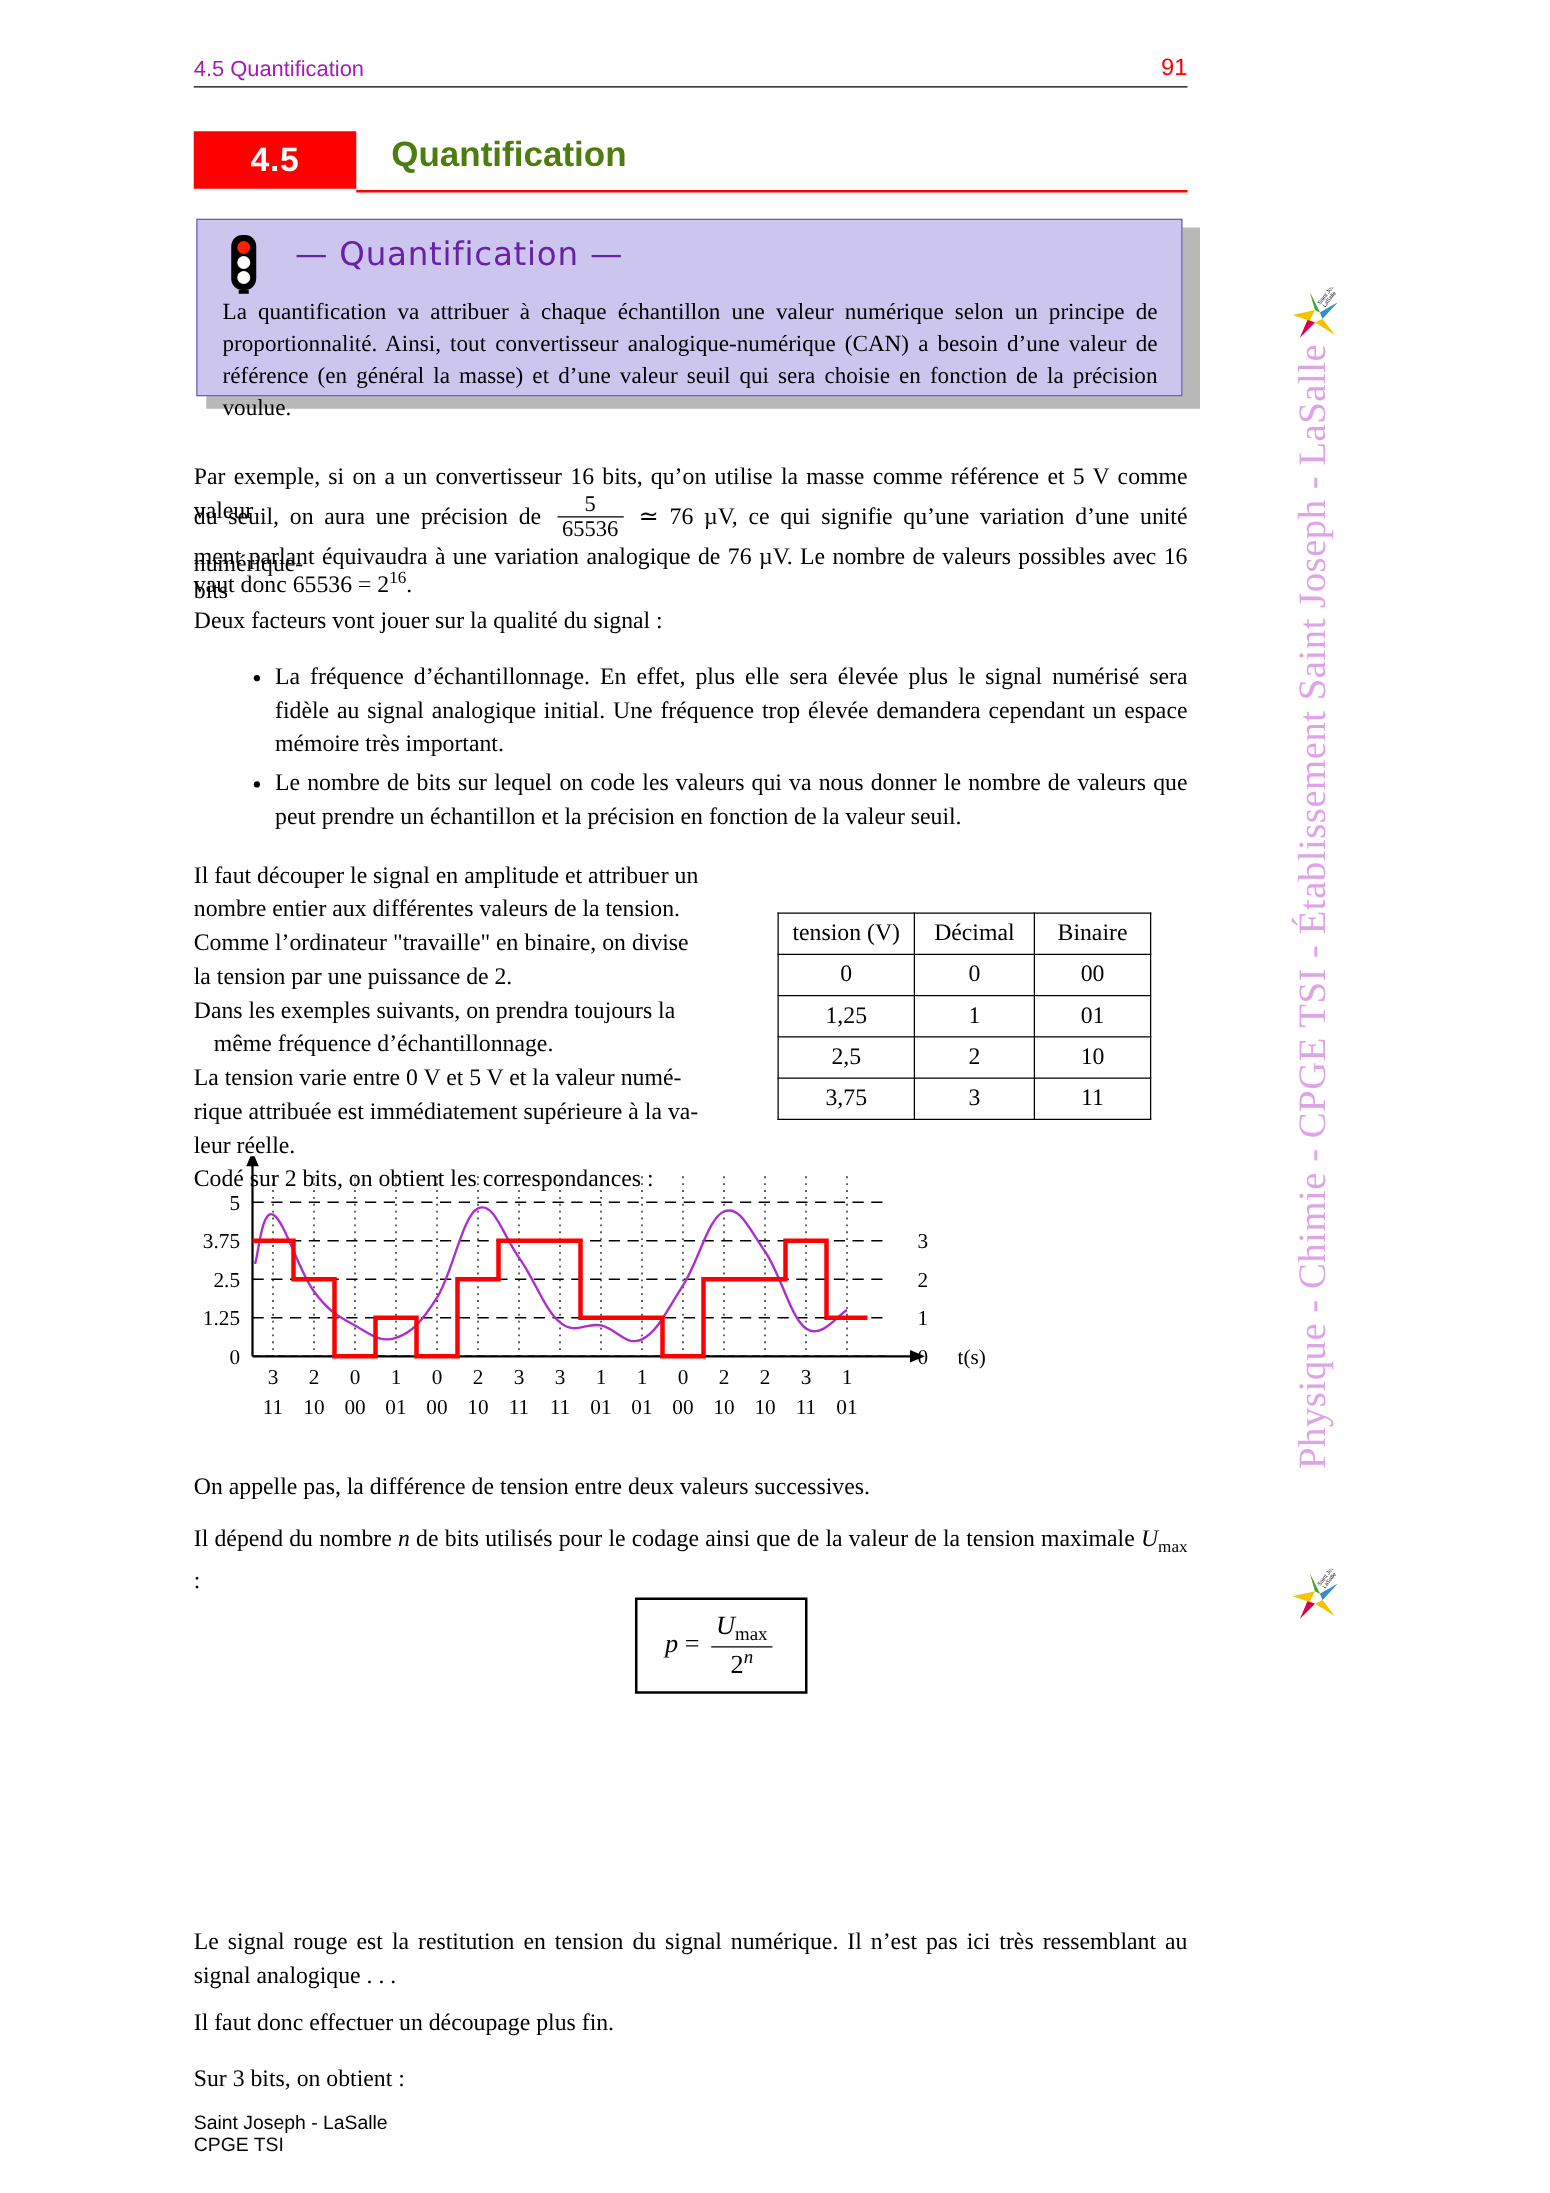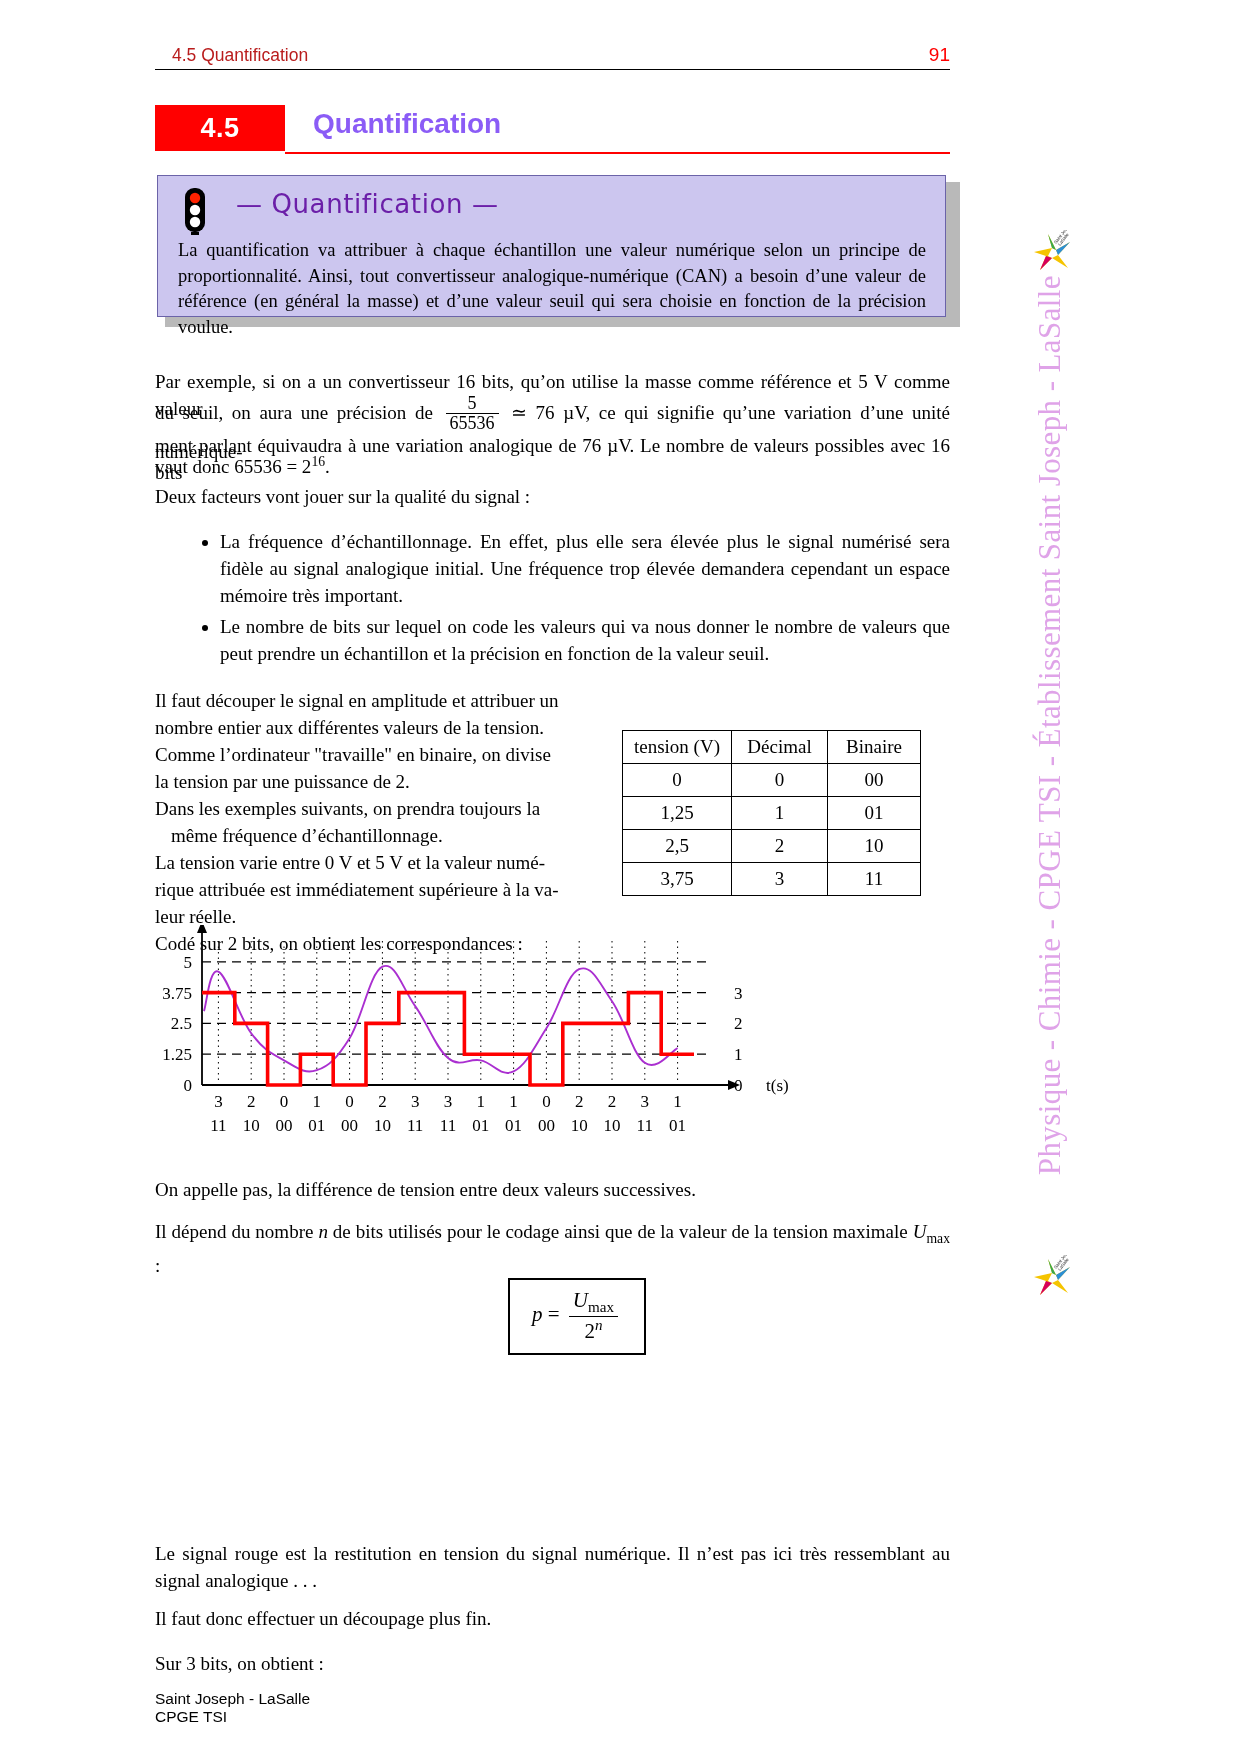--- a/index.html
+++ b/index.html
@@ -6,31 +6,31 @@
   body{
     width:1240px;height:1754px;position:relative;overflow:hidden;
     font-family:"Liberation Serif", serif;color:#000;
   }
   .page{position:absolute;left:0;top:0;width:1240px;height:1754px;}
 
   
   .hdr{position:absolute;left:155px;top:44px;width:795px;}
   .hdr-row{display:flex;justify-content:space-between;align-items:flex-end;
            font-family:"Liberation Sans",sans-serif;font-size:17.5px;}
-  .hdr-left{color:#b91c1c;margin-left:17px;}
+  .hdr-left{color:#a21caf;}
   .hdr-right{color:#ff0000;font-size:19px;}
   .hdr-rule{margin-top:3px;border-bottom:1.6px solid #000;width:795px;}
 
   
   .sect{position:absolute;left:155px;top:105px;width:795px;height:50px;}
   .sect-num{position:absolute;left:0;top:0;width:130px;height:46px;background:#ff0000;
             color:#fff;font-family:"Liberation Sans",sans-serif;font-weight:bold;
             font-size:27px;display:flex;align-items:center;justify-content:center;
             letter-spacing:.5px;}
-  .sect-title{position:absolute;left:158px;top:3px;color:#8b5cf6;
+  .sect-title{position:absolute;left:158px;top:3px;color:#4d7c0f;
               font-family:"Liberation Sans",sans-serif;font-weight:bold;font-size:28px;}
   .sect-rule{position:absolute;left:130px;top:47px;width:665px;border-bottom:2.2px solid #ff0000;}
 
   
   .callout-shadow{position:absolute;left:165px;top:182px;width:795px;height:145px;background:#b9b9b9;}
   .callout{position:absolute;left:157px;top:175px;width:789px;height:142px;
            background:#ccc6ef;border:1px solid #6b63a8;box-sizing:border-box;}
   .callout-title{position:absolute;left:78px;top:13px;color:#6b1fa8;font-size:26px;
                  font-family:"DejaVu Sans",sans-serif;letter-spacing:.6px;}
   .traffic{position:absolute;left:22px;top:10px;width:30px;height:50px;}

